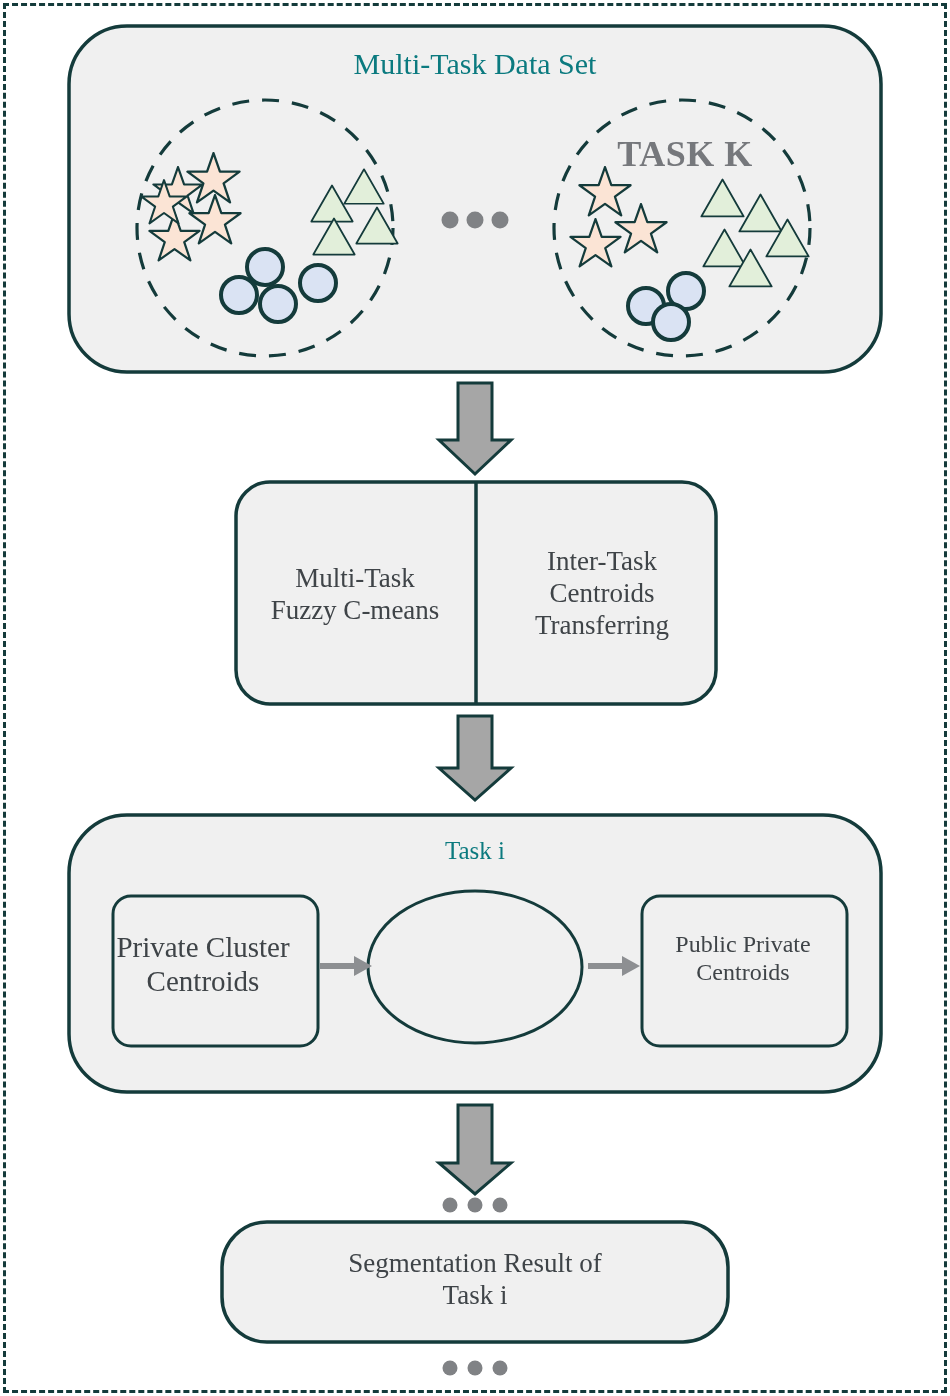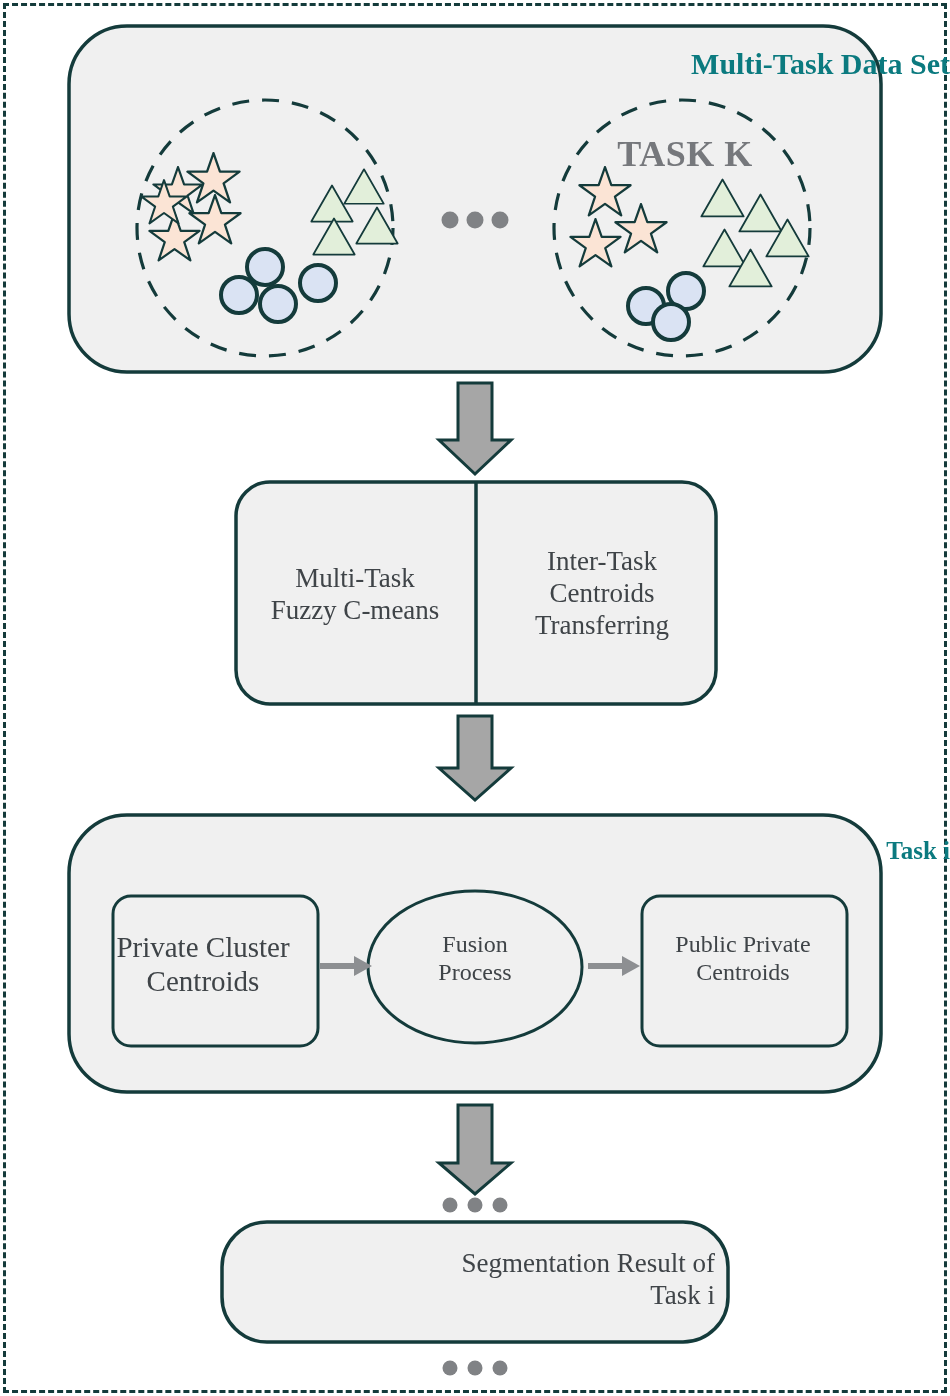--- a/index.html
+++ b/index.html
@@ -39,22 +39,21 @@
   
   .txt {
     position: absolute;
     text-align: center;
     color: #3f4448;
     line-height: 1.18;
     white-space: pre-line;
   }
   .heading-teal {
     color: #0b7a7f;
-    font-weight: bold;
-    text-align: right;
+    font-weight: normal;
   }
   .task-label {
     color: #76787c;
     font-weight: bold;
     letter-spacing: 0.5px;
   }
   #title-main {
     left: 0; top: 46px; width: 950px;
     font-size: 30px;
   }
@@ -86,21 +85,20 @@
     left: 382px; top: 930px; width: 186px;
     font-size: 24px;
   }
   #public-text {
     left: 645px; top: 930px; width: 196px;
     font-size: 24px;
   }
   #segmentation-text {
     left: 235px; top: 1248px; width: 480px;
     font-size: 27px;
-    text-align: right;
   }
 </style>
 </head>
 <body>
 
 <div id="canvas">
 
   <div id="outer-frame"></div>
 
   <svg class="svg-layer" viewBox="0 0 950 1396">
@@ -243,22 +241,20 @@
 
   <div id="proc-right-text" class="txt">Inter-Task
 Centroids
 Transferring</div>
 
   <div id="taski-label" class="txt heading-teal">Task i</div>
 
   <div id="private-text" class="txt">Private Cluster
 Centroids</div>
 
-  <div id="fusion-text" class="txt">Fusion
-Process</div>
 
   <div id="public-text" class="txt">Public Private
 Centroids</div>
 
   <div id="segmentation-text" class="txt">Segmentation Result of
 Task i</div>
 
 </div>
 
 </body></html>

